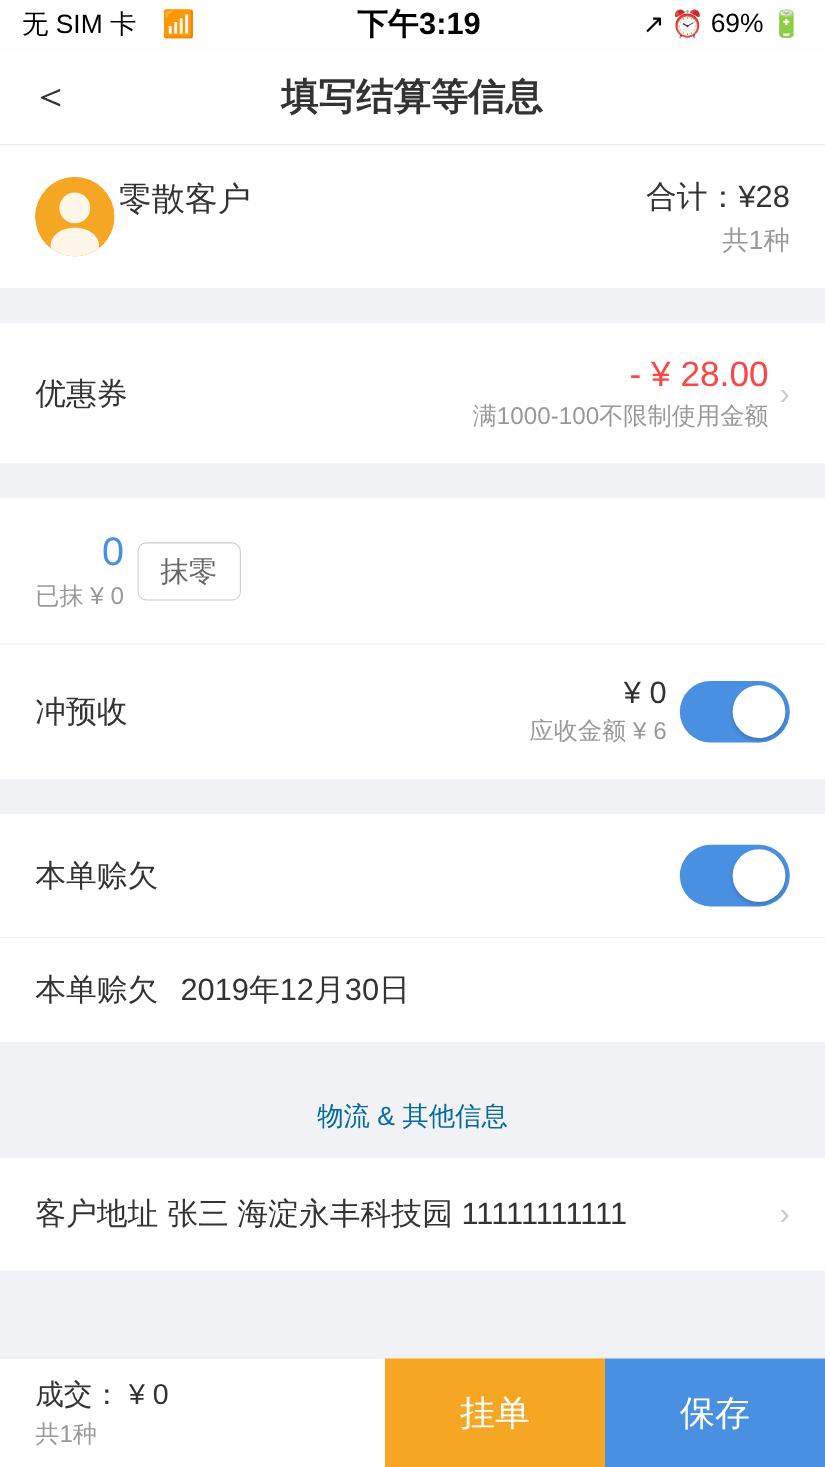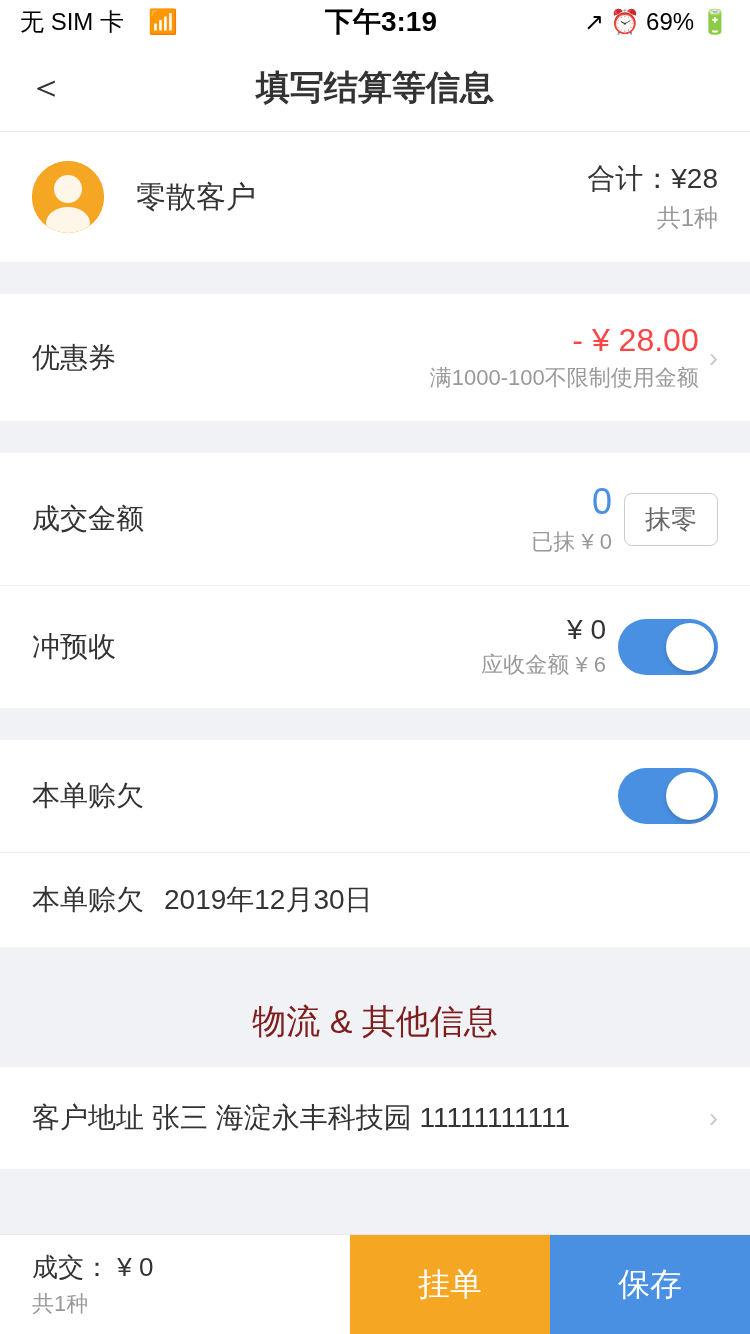--- a/index.html
+++ b/index.html
@@ -65,22 +65,21 @@
     
     .customer-row {
       display: flex;
       align-items: center;
       justify-content: space-between;
       padding: 28px 32px;
       background: #fff;
     }
     .customer-left {
       display: flex;
-      align-items: center;
-      gap: 32px;
+      gap: 4px;
     }
     .customer-avatar {
       width: 72px;
       height: 72px;
       border-radius: 50%;
       background: #f90;
       display: flex;
       align-items: center;
       justify-content: center;
       overflow: hidden;
@@ -187,22 +186,22 @@
       top: 4px;
       right: 4px;
       box-shadow: 0 2px 4px rgba(0,0,0,0.2);
     }
 
     
     .gray-section {
       background: #f0f2f5;
       padding: 20px 32px;
       text-align: center;
-      color: #7f1d1d;
-      font-size: 34px;
+      color: #0369a1;
+      font-size: 24px;
     }
 
     
     .due-date-row {
       display: flex;
       align-items: center;
       padding: 28px 32px;
       background: #fff;
       gap: 20px;
     }
@@ -352,21 +351,20 @@
         </div>
         <span class="chevron">›</span>
       </div>
     </div>
   </div>
 
   <div class="section-divider"></div>
 
   <div class="section">
     <div class="form-row">
-      <span class="row-label">成交金额</span>
       <div class="row-right">
         <div class="row-value-wrapper">
           <div style="display:flex;justify-content:flex-end;">
             <input class="amount-input" value="0" style="font-size: 36px; color: rgb(74, 144, 226); font-weight: 500; border: none; outline: none; text-align: right; width: 80px;">
           </div>
           <div class="row-subtitle">已抹  ¥ 0</div>
         </div>
         <button class="round-btn">抹零</button>
       </div>
     </div>

